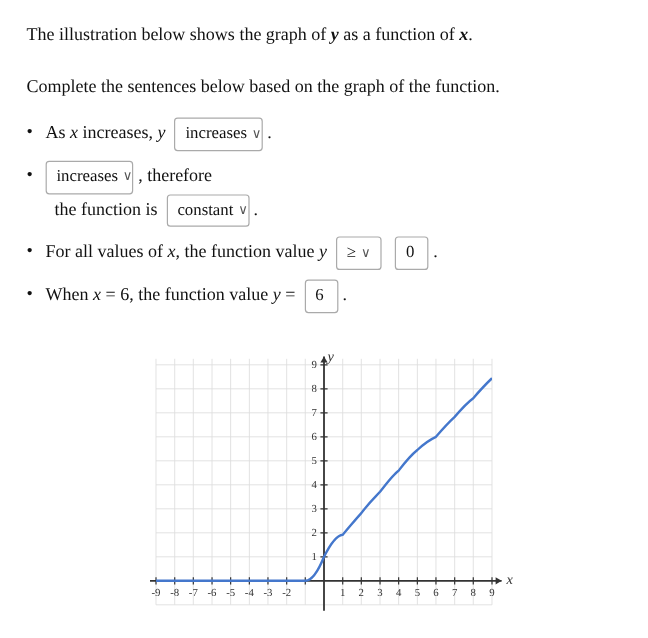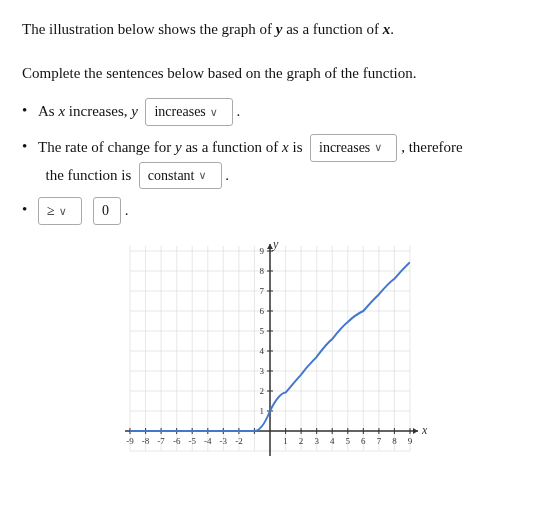--- a/index.html
+++ b/index.html
@@ -8,29 +8,29 @@
       font-size: 15px;
       background: #fff;
       color: #111;
       width: 540px;
       min-height: 532px;
       padding: 18px 22px 10px 22px;
     }
     .intro { margin-bottom: 21px; line-height: 1.5; }
     .intro em { font-style: italic; font-weight: bold; }
     .prompt { font-weight: normal; margin-bottom: 14px; line-height: 1.5; }
-    .bullets { list-style: none; padding: 0; margin-bottom: 11px; }
+    .bullets { list-style: none; padding: 0; margin-bottom: 28px; }
     .bullets li { margin-bottom: 8px; padding-left: 16px; position: relative; line-height: 1.7; }
     .bullets li::before { content: '•'; position: absolute; left: 0; }
     .dropdown-box {
       display: inline-flex;
       align-items: center;
       border: 1px solid #aaa;
       border-radius: 3px;
-      padding: 1px 14px 1px 8px;
+      padding: 1px 0 1px 8px;
       font-size: 14px;
       background: #fff;
       cursor: pointer;
       min-width: 60px;
     }
     .dropdown-box .chevron { margin-left: 4px; font-size: 11px; color: #555; }
     .answer-box {
       display: inline-flex;
       align-items: center;
       border: 1px solid #aaa;
@@ -63,44 +63,49 @@
   <li>
     <span>As <em>x</em> increases, <em>y</em>&nbsp;</span>
     <span class="dropdown-box">
       <span>increases</span>
       <span class="chevron">∨</span>
     </span>
     <span>.</span>
   </li>
 
   <li>
-    <span>The rate of change for <em>y</em> as a function of <em>x</em> is&nbsp;</span>
     <span class="dropdown-box">
       <span>increases</span>
       <span class="chevron">∨</span>
     </span>
     <span>, therefore<br>&nbsp;&nbsp;the function is&nbsp;</span>
     <span class="dropdown-box">
       <span>constant</span>
       <span class="chevron">∨</span>
     </span>
     <span>.</span>
   </li>
 
   <li>
+    <span>For all values of <em>x</em>, the function value <em>y</em>&nbsp;</span>
     <span class="dropdown-box" style="min-width:38px;">
       <span>≥</span>
       <span class="chevron">∨</span>
     </span>
     <span>&nbsp;</span>
     <span class="answer-box">0</span>
     <span>.</span>
   </li>
 
 
+  <li>
+    <span>When <em>x</em> = 6, the function value <em>y</em> =&nbsp;</span>
+    <span class="answer-box">6</span>
+    <span>.</span>
+  </li>
 </ul>
 
 <div class="graph-container">
   <svg class="graph" width="320" height="230" viewBox="0 0 320 230">
 
     <defs>
       <clipPath id="graph-clip">
         <rect x="20" y="10" width="280" height="205"></rect>
       </clipPath>
     </defs>

